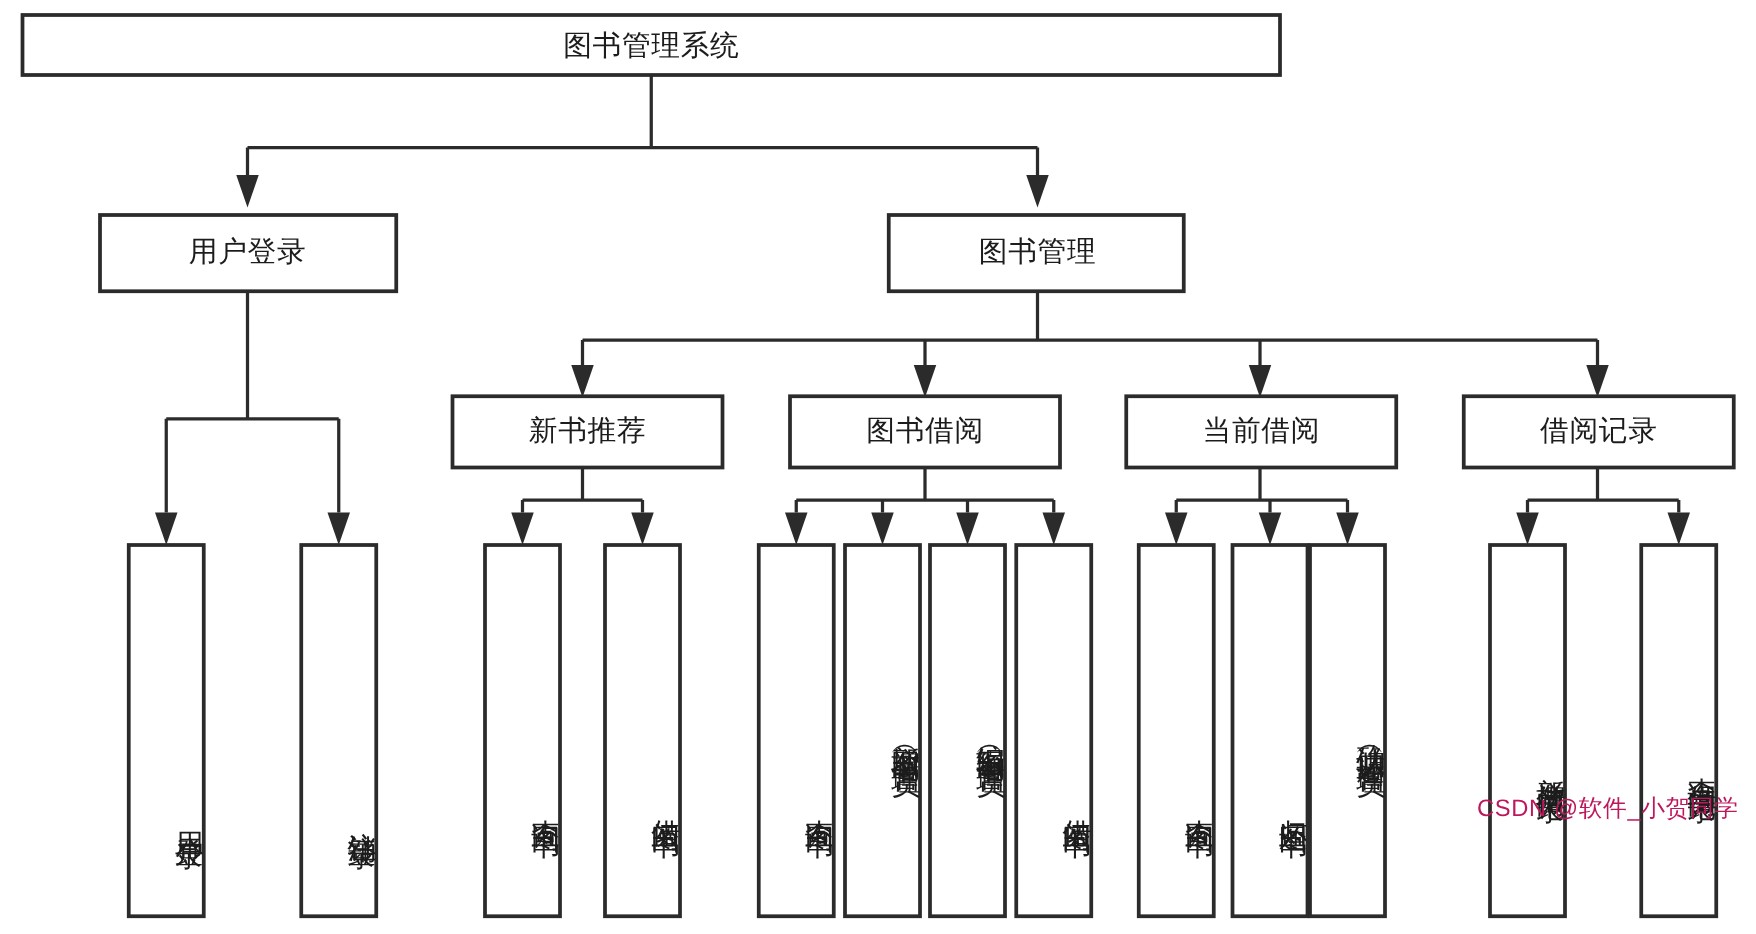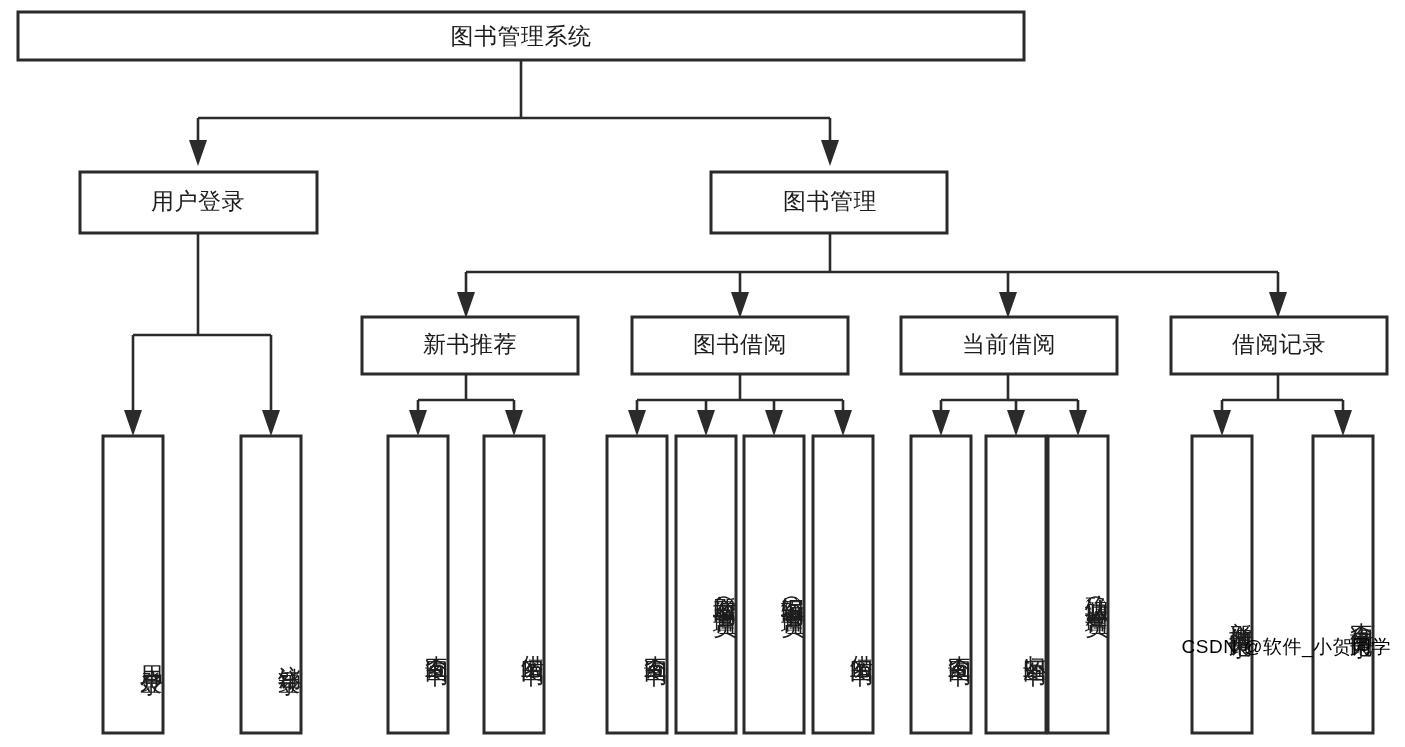--- a/index.html
+++ b/index.html
@@ -67,21 +67,21 @@
     align-items: flex-start;
     justify-content: center;
     pointer-events: none;
   }
   .watermark {
     position: absolute;
     right: 14px;
     bottom: 6px;
     font-family: "Liberation Sans", "DejaVu Sans", sans-serif;
     font-size: 19px;
-    color: #000000;
+    color: #be185d;
     white-space: nowrap;
     letter-spacing: 0.5px;
   }
 </style>
 </head>
 <body>
 
 <div id="diagram-root">
 
   <svg class="diagram-canvas" viewBox="0 0 1405 747">

